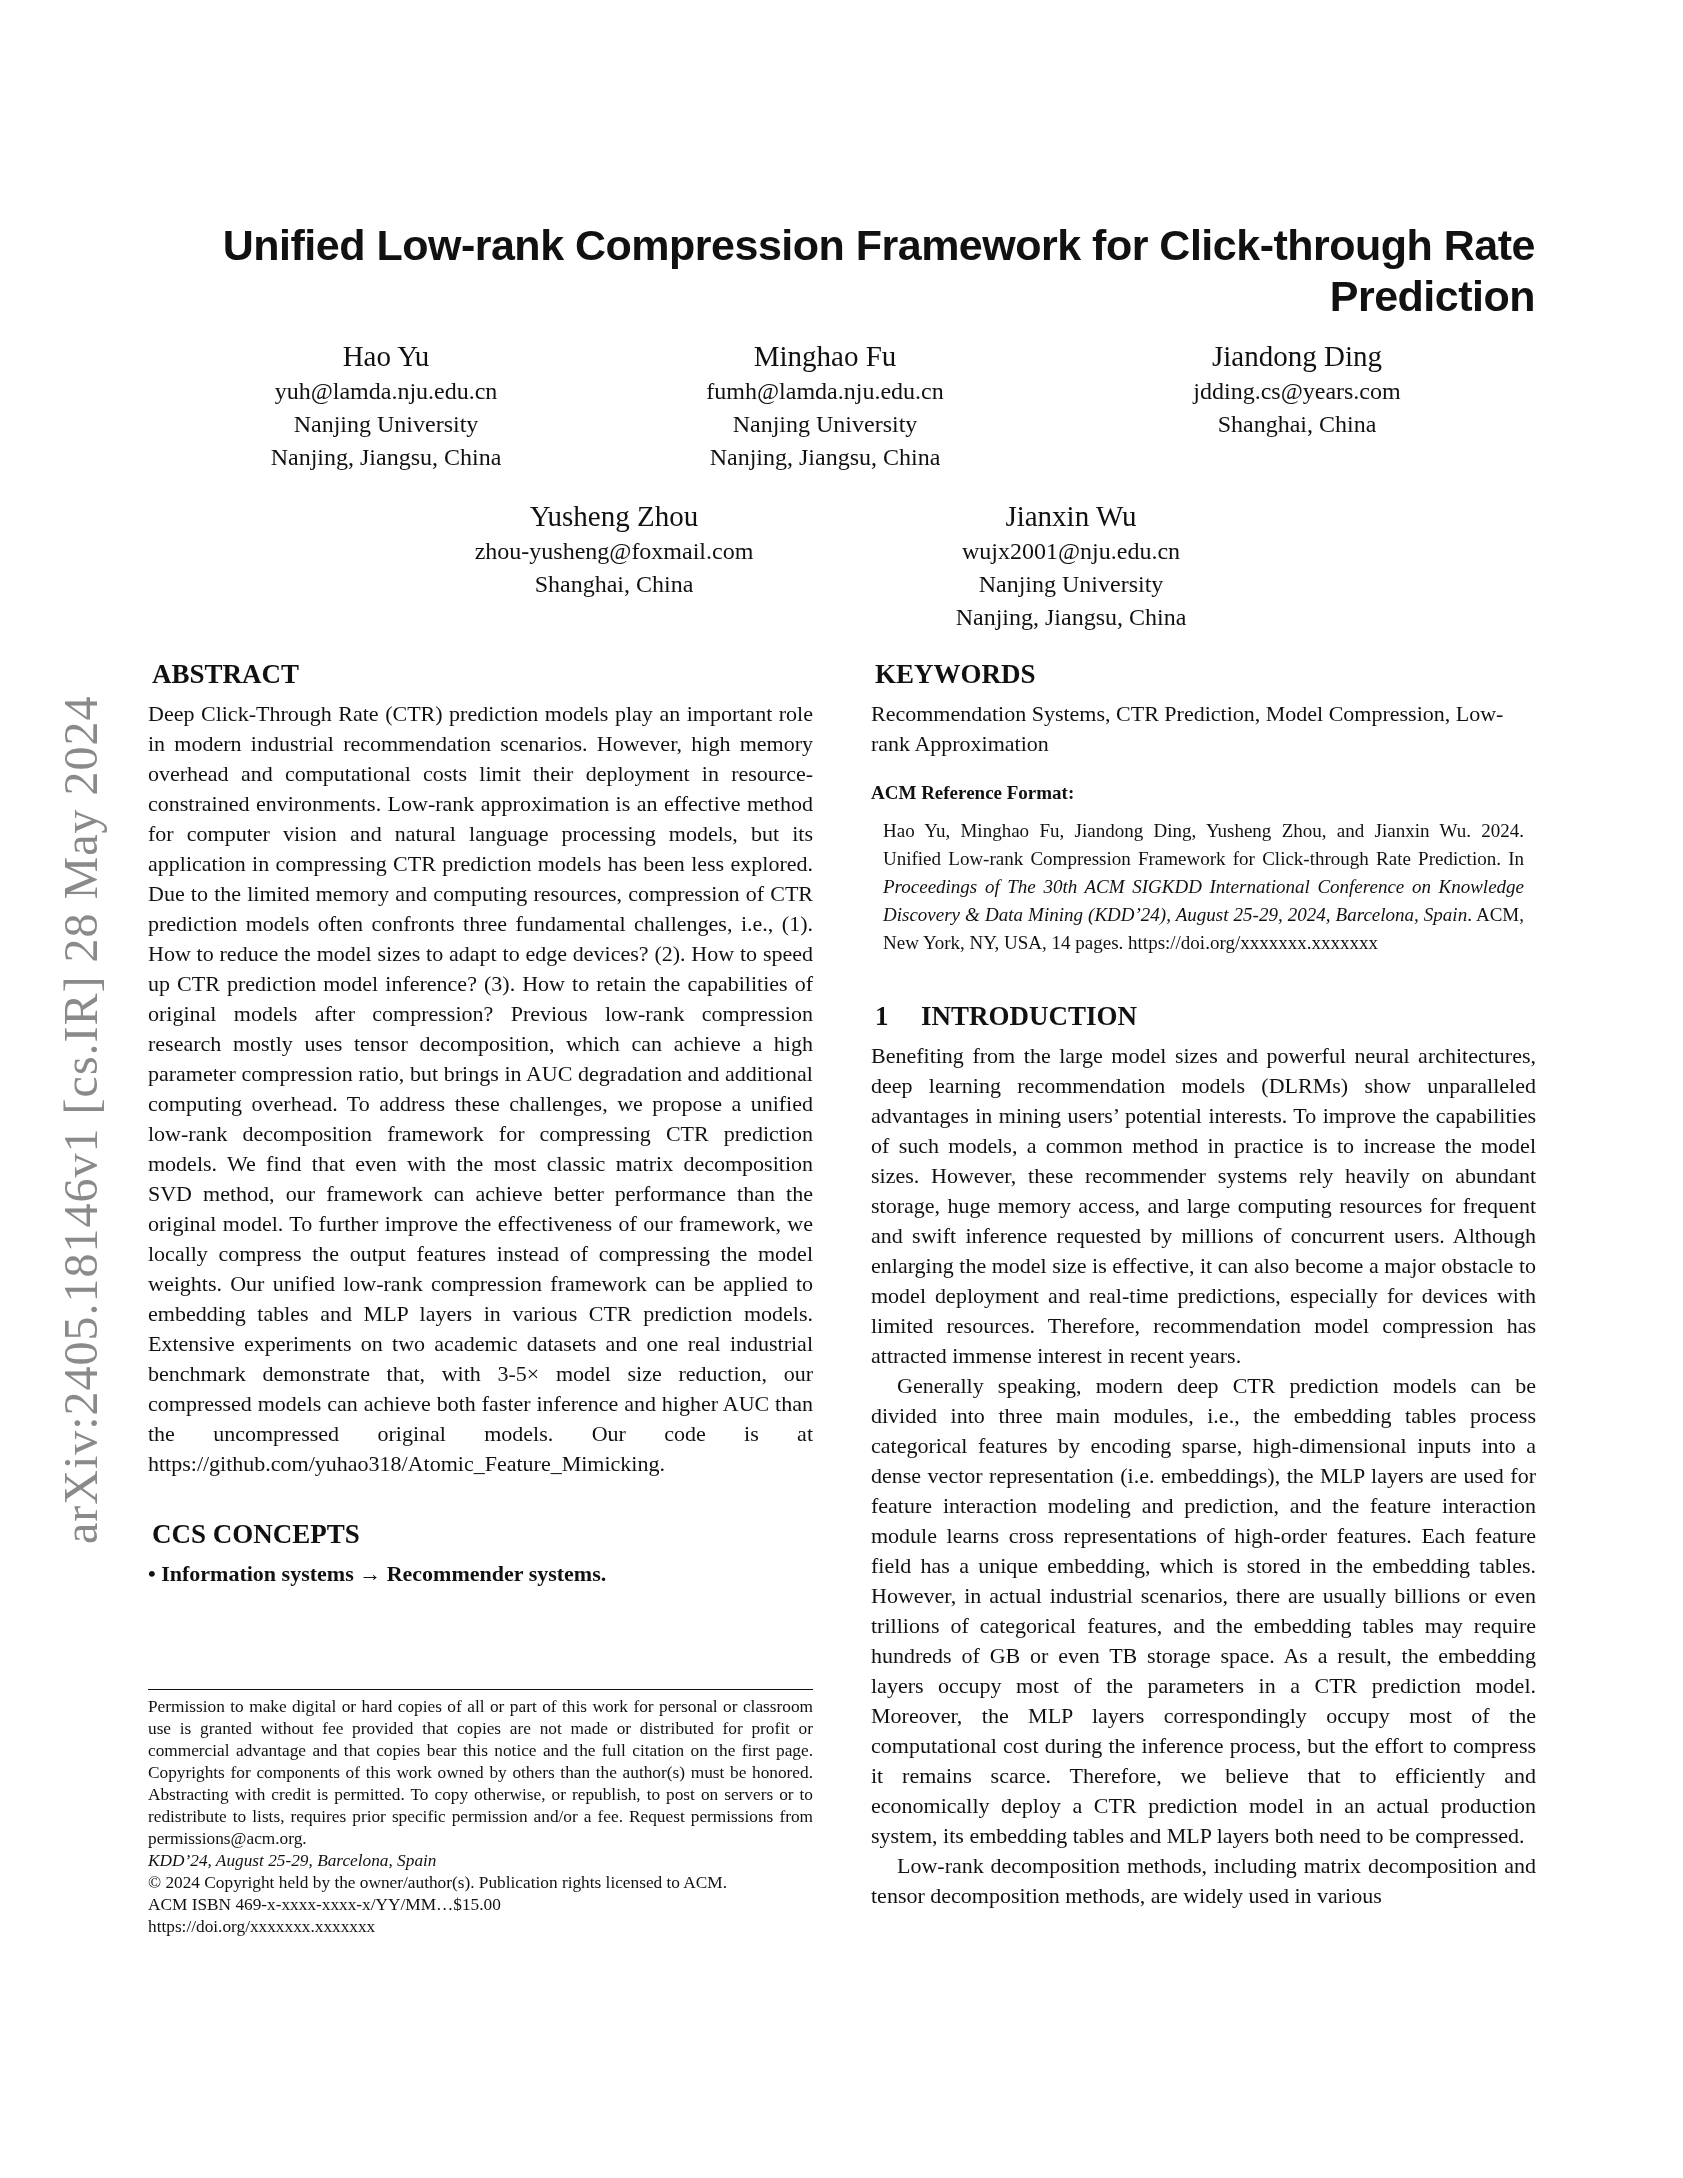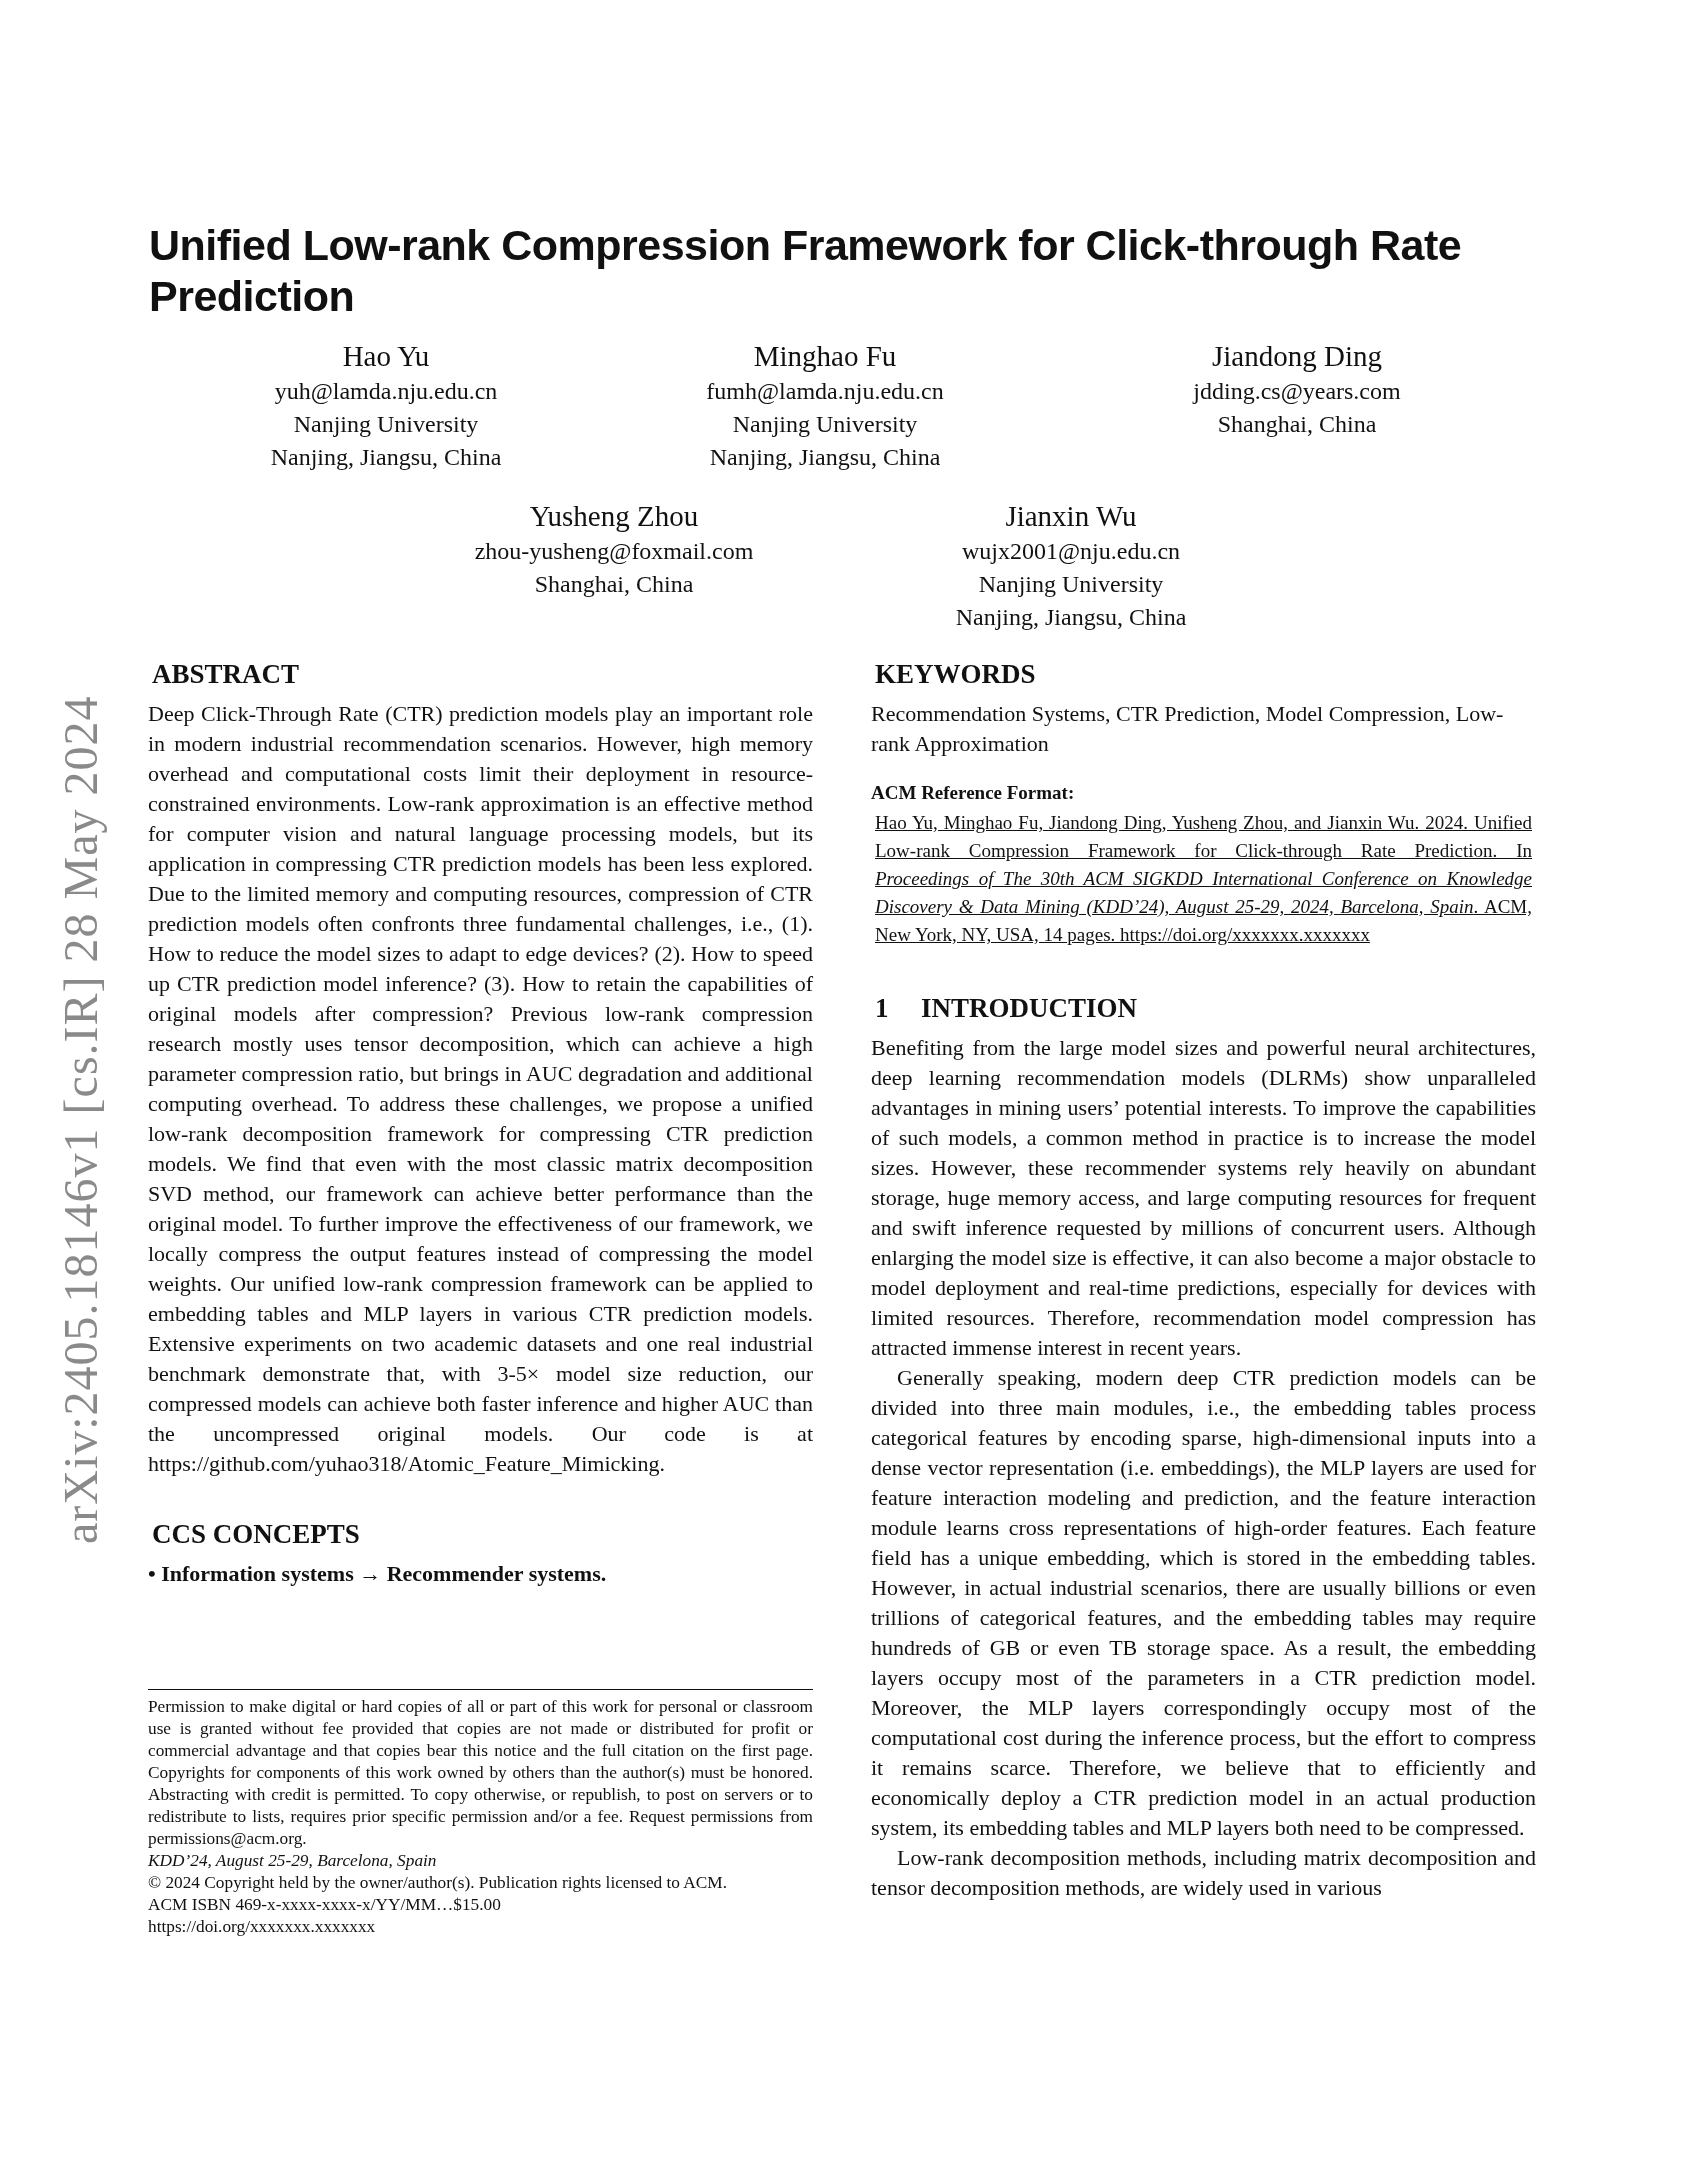--- a/index.html
+++ b/index.html
@@ -2,38 +2,38 @@
 <html><head>
 <meta charset="utf-8">
 <style>
   html, body { margin: 0; padding: 0; background: #ffffff; }
   body { width: 1683px; height: 2178px; position: relative; overflow: hidden;
          font-family: "Liberation Serif", "DejaVu Serif", serif; color: #111; }
   .arxiv { position: absolute; left: 51px; top: 1544px; width: 980px; height: 59px;
            transform: rotate(-90deg); transform-origin: 0 0;
            font-family: "Liberation Serif", serif; font-size: 48px; color: #8a8a8a;
            white-space: nowrap; letter-spacing: 1px; line-height: 59px; }
-  .title { position: absolute; left: 149px; top: 220px; width: 1386px; text-align: left;
+  .title { position: absolute; left: 149px; top: 220px; width: 1386px; text-align: right;
            font-family: "Liberation Sans", sans-serif; font-weight: bold; font-size: 43px;
            line-height: 51px; letter-spacing: -0.5px; }
   .author { position: absolute; text-align: center; font-size: 24px; line-height: 33px; }
   .author .name { font-size: 29px; line-height: 38px; }
   .col { position: absolute; width: 665px; }
   .col-left { left: 148px; top: 657px; }
   .col-right { left: 871px; top: 657px; }
   h2.sec { font-family: "Liberation Serif", serif; font-weight: bold; font-size: 27px;
            margin: 0 0 8px 4px; line-height: 34px; }
   p.body { margin: 0; font-size: 22px; line-height: 30px; text-align: justify;
            hyphens: manual; }
   p.body.indent { text-indent: 26px; }
   .ccs { margin-top: 38px; }
   .ccs-item { font-weight: bold; font-size: 22px; line-height: 30px; }
   .kw { margin-bottom: 22px; }
   .refhead { font-weight: bold; font-size: 19px; line-height: 24px; margin: 0; }
-  .reftext { font-size: 19px; line-height: 28px; text-align: justify; margin: 4px; text-decoration: underline; }
+  .reftext { font-size: 19px; line-height: 28px; text-align: justify; margin: 12px; }
   .intro { margin-top: 42px; }
   .intro h2 .num { display: inline-block; width: 46px; }
   .footnote { position: absolute; left: 148px; top: 1689px; width: 665px; }
   .footnote .rule { border-top: 1.5px solid #111; margin-bottom: 6px; }
   .fn { font-size: 17.3px; line-height: 22px; margin: 0; text-align: justify; }
   .fn.it { font-style: italic; }
 </style>
 </head>
 <body>
 

